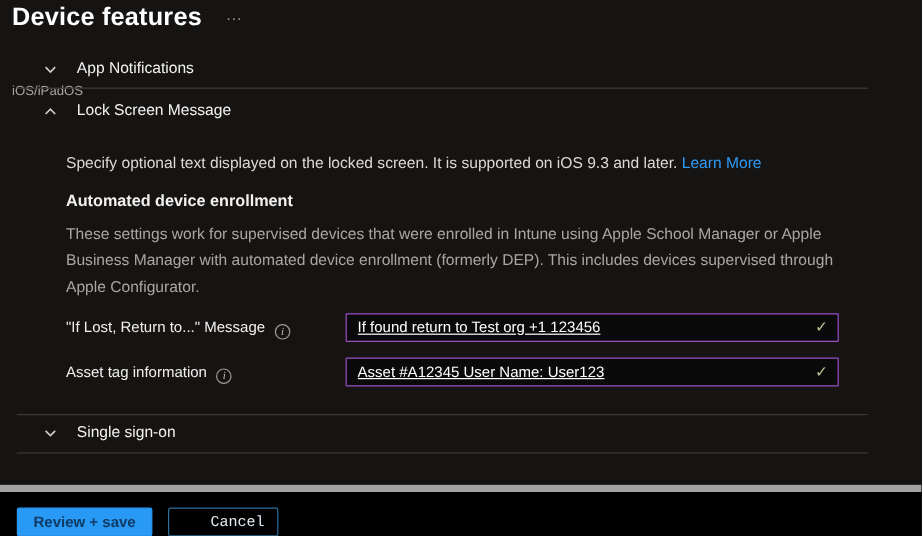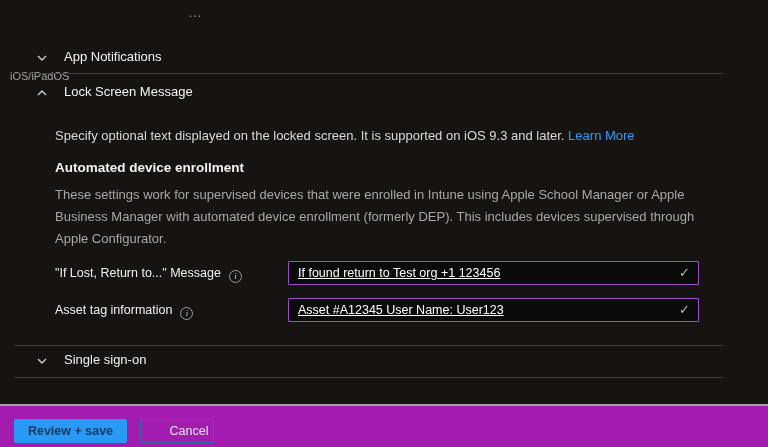--- a/index.html
+++ b/index.html
@@ -80,47 +80,48 @@
     font-family: "Liberation Sans", sans-serif;
     padding: 0 28px 0 9px; outline: none; text-decoration: underline;
   }
   .field-check {
     position: absolute; right: 9px; top: 4px;
     color: #b9c18e; font-size: 13px; pointer-events: none;
   }
 
   .footer {
     position: absolute; left: 0; top: 404px; width: 768px; height: 43px;
-    background: #a21caf; border-top: 2px solid #a3a3a3;
+    background: #000000; border-top: 6px solid #a3a3a3;
   }
   .btn-primary {
     position: absolute; left: 14px; top: 13px;
     width: 113px; height: 24px;
     background: #2899f5; color: #0f3a63;
     border: 1px solid #2899f5; border-radius: 2px;
     font-size: 12.5px; font-weight: 600;
     font-family: "Liberation Sans", sans-serif;
     cursor: pointer;
   }
   .btn-secondary {
     position: absolute; left: 140px; top: 13px;
-    width: 74px; height: 24px;
+    width: 92px; height: 24px;
     background: transparent; color: #e4eef7;
     border: 1px solid #2d6f9f; border-radius: 2px;
     font-size: 12.5px;
-    font-family: Liberation Sans, sans-serif;
+    font-family: Liberation Mono, monospace;
     cursor: pointer;
     padding-left: 24px;
   }
 </style>
 </head>
 <body>
 
 <div class="page">
 
+  <h1 class="page-title">Device features</h1>
   <div class="more-btn">…</div>
   <div class="page-subtitle">iOS/iPadOS</div>
 
   <div class="acc-row" style="top:49px; width:768px;">
     <span class="acc-chevron">
       <svg width="12" height="12" viewBox="0 0 12 12">
           <polyline points="2,4 6,8 10,4" fill="none" stroke="#d0cecc" stroke-width="1.4"></polyline>
         </svg>
     </span>
     <span class="acc-label">App Notifications</span>

